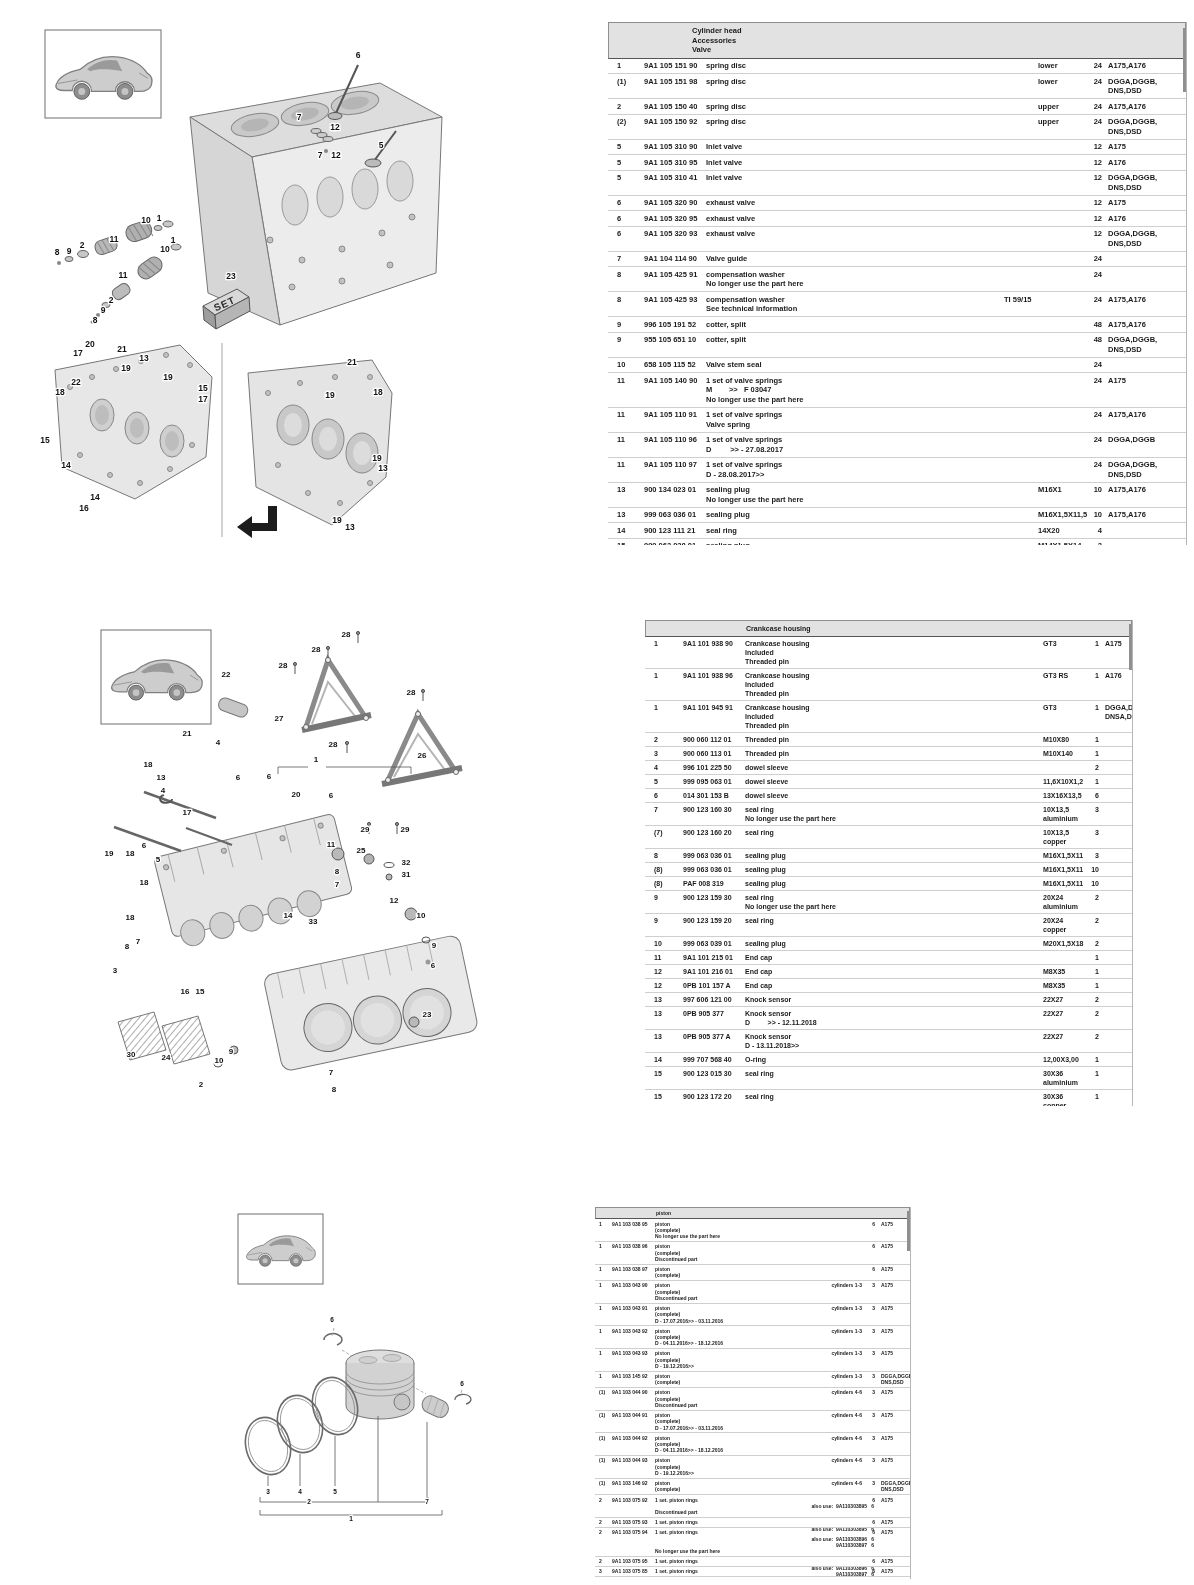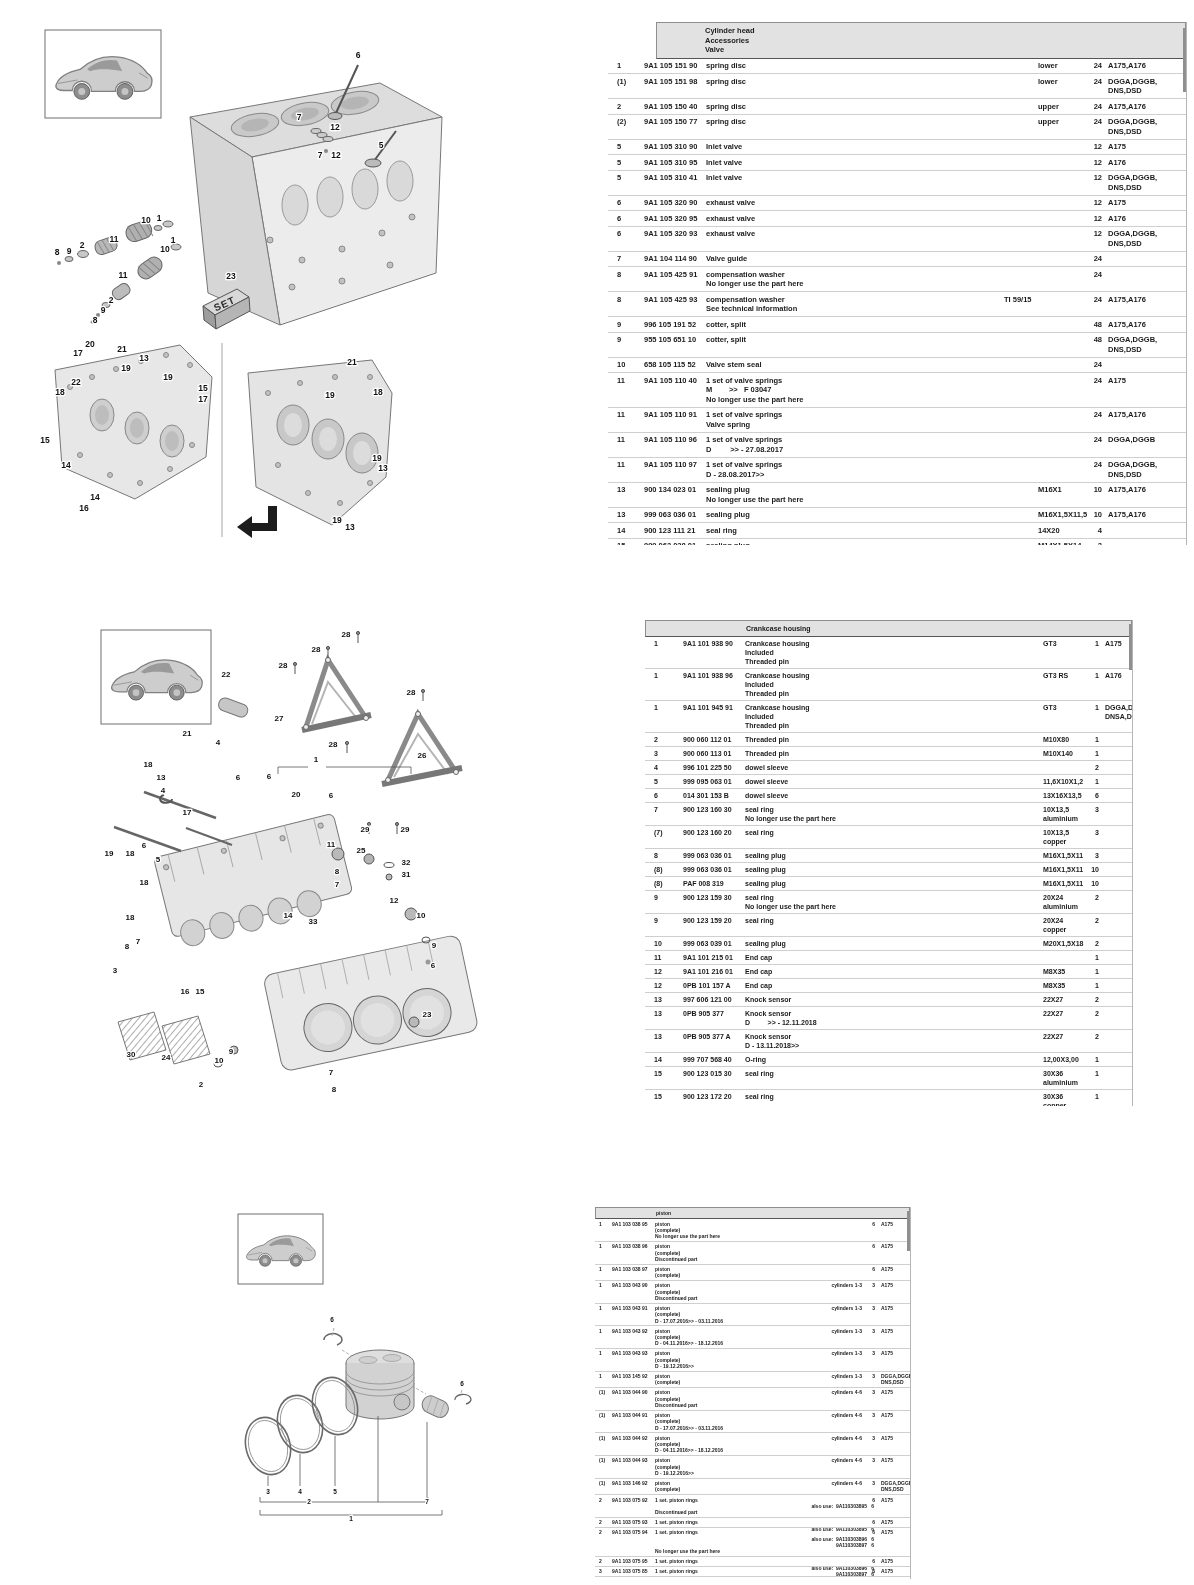--- a/index.html
+++ b/index.html
@@ -6,21 +6,21 @@
   body{width:1194px;height:1585px;position:relative;overflow:hidden;
        font-family:"Liberation Sans",sans-serif;}
   .abs{position:absolute;}
   
   .parts-table{position:absolute;overflow:hidden;font-weight:bold;color:#1a1a1a;
                border-right:1px solid #b5b5b5;background:#fff;}
   .t1{left:608px;top:22px;width:578px;height:523px;font-size:7.5px;line-height:9.5px;}
   .t2{left:645px;top:620px;width:487px;height:486px;font-size:7px;line-height:9px;}
   .t3{left:595px;top:1207px;width:315px;height:372px;font-size:5px;line-height:6.3px;}
   .tbl-header{background:#e2e2e2;border:1px solid #8e8e8e;border-bottom:1.5px solid #555;}
-  .t1 .tbl-header{padding:3px 0 3px 48px;margin-left:48px;}
+  .t1 .tbl-header{padding:3px 0 3px 83px;}
   .t2 .tbl-header{padding:3px 0 3px 100px;}
   .t3 .tbl-header{padding:2px 0 2px 60px;}
   .row{display:grid;border-top:1px solid #cfcfcf;position:relative;}
   .tbl-body .row:first-child{border-top:none;}
   .t1 .row{grid-template-columns:36px 62px 292px 40px 44px 20px 1fr;padding:2.5px 0;}
   .t2 .row{grid-template-columns:38px 62px 298px 40px 16px 1fr;padding:2px 0;}
   .t3 .row{grid-template-columns:17px 43px 140px 67px 13px 1fr;padding:1.4px 0;}
   .c-item{padding-left:9px;}
   .t3 .c-item{padding-left:4px;}
   .c-qty{text-align:right;}
@@ -487,21 +487,21 @@
         <div class="c-spec">
           <div class="ln">upper</div>
         </div>
         <div class="c-qty">24</div>
         <div class="c-models">
           <div class="ln">A175,A176</div>
         </div>
       </div>
       <div class="row">
         <div class="c-item">(2)</div>
-        <div class="c-pn">9A1 105 150 77</div>
+        <div class="c-pn">9A1 105 150 92</div>
         <div class="c-desc">
           <div class="ln">spring disc</div>
         </div>
         <div class="c-note"></div>
         <div class="c-spec">
           <div class="ln">upper</div>
         </div>
         <div class="c-qty">24</div>
         <div class="c-models">
           <div class="ln">DGGA,DGGB,</div>
@@ -658,21 +658,21 @@
         <div class="c-desc">
           <div class="ln">Valve stem seal</div>
         </div>
         <div class="c-note"></div>
         <div class="c-spec"></div>
         <div class="c-qty">24</div>
         <div class="c-models"></div>
       </div>
       <div class="row">
         <div class="c-item">11</div>
-        <div class="c-pn">9A1 105 110 40</div>
+        <div class="c-pn">9A1 105 140 90</div>
         <div class="c-desc">
           <div class="ln">1 set of valve springs</div>
           <div class="ln">M        &gt;&gt;   F 03047</div>
           <div class="ln">No longer use the part here</div>
         </div>
         <div class="c-note"></div>
         <div class="c-spec"></div>
         <div class="c-qty">24</div>
         <div class="c-models">
           <div class="ln">A175</div>

